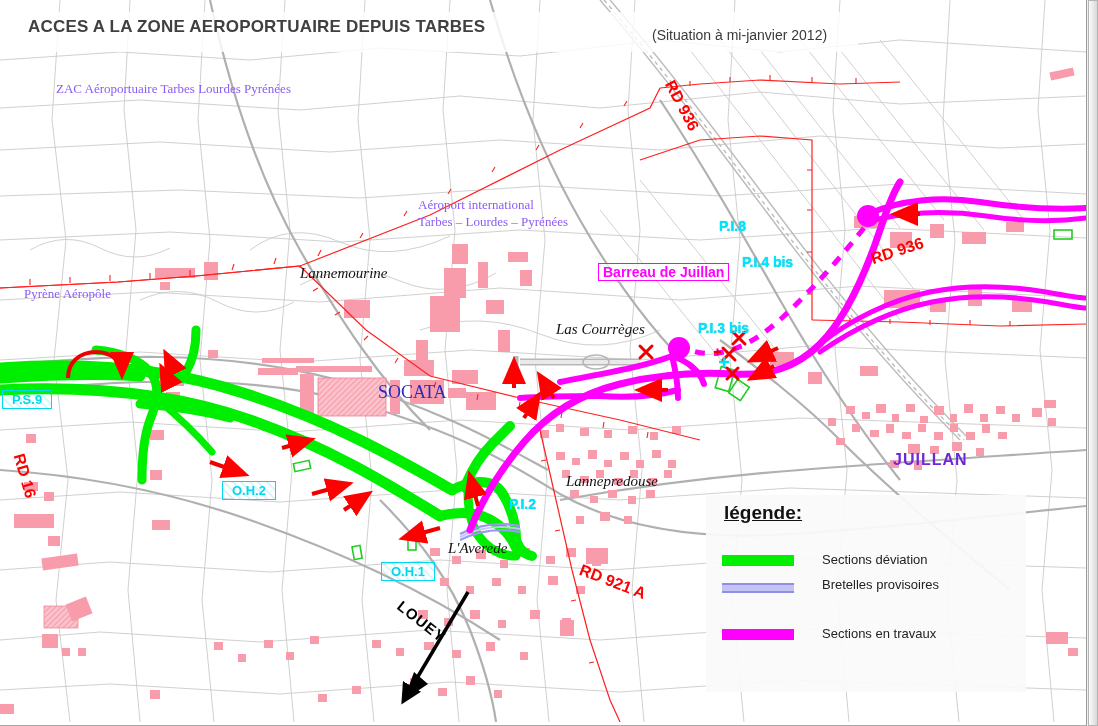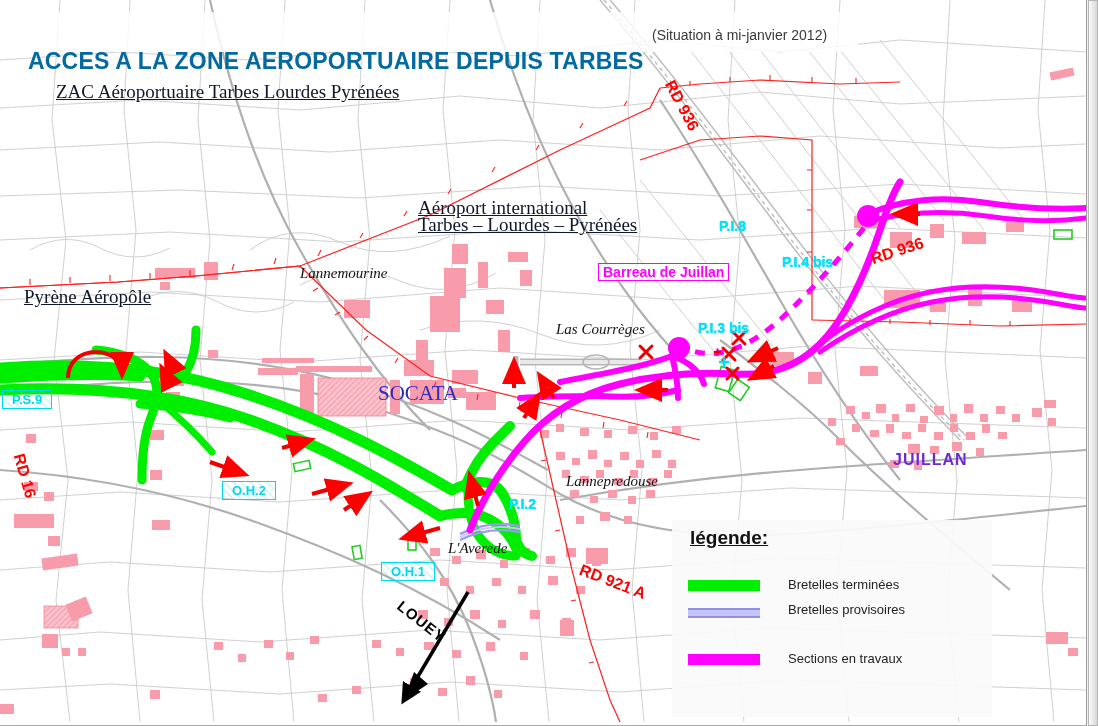--- a/index.html
+++ b/index.html
@@ -14,43 +14,43 @@
       background:#f1f1f1;border-left:1px solid #9b9b9b;box-sizing:border-box;}
   #scroll-thumb{position:absolute;left:1px;top:0;width:10px;height:726px;
       background:linear-gradient(to right,#fbfbfb,#d8d8d8);border:1px solid #b5b5b5;box-sizing:border-box;}
   #bottom-rule{position:absolute;left:0;bottom:0;width:1086px;height:1px;background:#a9a9a9;}
 
   
   .lbl{position:absolute;white-space:nowrap;line-height:1;}
 
   #title-band{position:absolute;left:18px;top:12px;width:840px;height:40px;
       background:rgba(255,255,255,0.82);}
-  #map-title{position:absolute;left:28px;top:17px;font-size:23px;font-weight:bold;
-      color:#0369a1;letter-spacing:.2px;font-family:"Liberation Sans",sans-serif;margin-top:31px;}
+  #map-title{position:absolute;left:28px;top:17px;font-size:17px;font-weight:bold;
+      color:#404040;letter-spacing:.2px;font-family:"Liberation Sans",sans-serif;}
   #map-subtitle{position:absolute;left:652px;top:27px;font-size:14px;color:#3a3a3a;
       font-family:"Liberation Sans",sans-serif;}
 
-  .place-serif-blue{color:#0f172a;font-family:"Liberation Serif",serif;font-size:19px;text-decoration:underline;}
+  .place-serif-blue{color:#8b5cf6;font-family:"Liberation Serif",serif;font-size:13px;}
   .place-sans-blue{color:#2b2bbf;font-family:"Liberation Sans",sans-serif;font-size:13px;}
   .place-italic{color:#111;font-family:"Liberation Serif",serif;font-style:italic;font-size:15px;}
   .place-bold{color:#6d28d9;font-family:"Liberation Sans",sans-serif;font-weight:bold;font-size:16px;letter-spacing:1px;}
   .rd-red{color:#ff0000;font-family:"Liberation Sans",sans-serif;font-weight:bold;font-size:16px;}
   .pi-cyan{color:#00e5ff;font-family:"Liberation Sans",sans-serif;font-weight:bold;font-size:14px;
       text-shadow:0 0 1px #00b8cc;}
   .oh-box{color:#00d8f0;font-family:"Liberation Sans",sans-serif;font-weight:bold;font-size:13px;
       border:1.5px solid #00d8f0;padding:2px 9px;
       background:repeating-linear-gradient(45deg,rgba(0,216,240,.16) 0 2px,rgba(255,255,255,0) 2px 6px);}
   #barreau-label{color:#ff00ff;font-family:"Liberation Sans",sans-serif;font-weight:bold;font-size:14px;
       border:1.5px solid #ff00ff;padding:1px 4px;background:rgba(255,255,255,.75);}
   #louey-label{color:#000;font-family:"Liberation Sans",sans-serif;font-weight:bold;font-size:15px;
       letter-spacing:1px;transform:rotate(38deg);transform-origin:left top;}
 
   
-  #legend{position:absolute;left:672px;top:495px;width:320px;height:197px;
-      background:rgba(250,250,250,0.93);margin-top:25px;}
+  #legend{position:absolute;left:706px;top:495px;width:320px;height:197px;
+      background:rgba(250,250,250,0.93);}
   #legend-title{position:absolute;left:18px;top:7px;font-size:19px;font-weight:bold;color:#111;
       text-decoration:underline;font-family:"Liberation Sans",sans-serif;}
   .leg-row{position:absolute;left:16px;width:300px;height:22px;}
   .leg-swatch{position:absolute;left:0;top:0;width:72px;height:20px;}
   .leg-text{position:absolute;left:100px;top:2px;font-size:13px;color:#222;
       font-family:"Liberation Sans",sans-serif;white-space:nowrap;}
   .sw-solid{top:5px;height:11px;}
   .sw-bret{top:8px;height:6px;border-top:2px solid #8f8fe8;border-bottom:2px solid #8f8fe8;background:#c3c3f4;}
   .sw-lines{top:1px;height:18px;border-top:1.5px solid #000;border-bottom:1.5px solid #000;}
   .sw-itin{top:0;height:20px;}
@@ -476,52 +476,52 @@
   <div id="map-title">ACCES A LA ZONE AEROPORTUAIRE DEPUIS TARBES</div>
   <div id="map-subtitle">(Situation à mi-janvier 2012)</div>
 
   <div class="lbl place-serif-blue" style="left:56px;top:82px;">ZAC Aéroportuaire Tarbes Lourdes Pyrénées</div>
 
   <div class="lbl place-serif-blue" style="left:418px;top:198px;">Aéroport international</div>
   <div class="lbl place-serif-blue" style="left:418px;top:215px;">Tarbes – Lourdes – Pyrénées</div>
 
   <div class="lbl place-serif-blue" style="left:24px;top:287px;">Pyrène Aéropôle</div>
 
-  <div class="lbl place-sans-blue" style="left:378px;top:383px;font-family:'Liberation Serif',serif;font-size:21px;text-align:center;">SOCATA</div>
+  <div class="lbl place-sans-blue" style="left:378px;top:383px;font-family:'Liberation Serif',serif;font-size:18px;text-align:center;">SOCATA</div>
 
   <div class="lbl place-italic" style="left:300px;top:266px;">Lannemourine</div>
   <div class="lbl place-italic" style="left:556px;top:322px;">Las Courrèges</div>
   <div class="lbl place-italic" style="left:530px;top:474px;margin-left:36px;">Lannepredouse</div>
   <div class="lbl place-italic" style="left:448px;top:541px;">L'Averede</div>
   <div class="lbl place-bold" style="left:893px;top:452px;">JUILLAN</div>
 
   <div class="lbl rd-red" style="left:676px;top:78px;transform:rotate(62deg);transform-origin:left top;">RD 936</div>
   <div class="lbl rd-red" style="left:869px;top:252px;transform:rotate(-18deg);transform-origin:left top;">RD 936</div>
   <div class="lbl rd-red" style="left:26px;top:452px;transform:rotate(74deg);transform-origin:left top;">RD 16</div>
   <div class="lbl rd-red" style="left:583px;top:562px;transform:rotate(21deg);transform-origin:left top;">RD 921 A</div>
 
   <div class="lbl pi-cyan" style="left:719px;top:219px;">P.I.8</div>
-  <div class="lbl pi-cyan" style="left:742px;top:255px;margin-left:40px;">P.I.4 bis</div>
+  <div class="lbl pi-cyan" style="left:742px;top:255px;">P.I.4 bis</div>
   <div class="lbl pi-cyan" style="left:698px;top:321px;">P.I.3 bis</div>
   <div class="lbl pi-cyan" style="left:509px;top:497px;">P.I.2</div>
 
   <div class="lbl oh-box" style="left:2px;top:390px;">P.S.9</div>
   <div class="lbl oh-box" style="left:222px;top:481px;">O.H.2</div>
   <div class="lbl oh-box" style="left:381px;top:562px;">O.H.1</div>
 
   <div class="lbl" id="barreau-label" style="left:598px;top:263px;">Barreau de Juillan</div>
 
   <div class="lbl" id="louey-label" style="left:404px;top:598px;">LOUEY</div>
 
   <div id="legend">
     <div id="legend-title">légende:</div>
 
     <div class="leg-row" style="top:55px;">
       <div class="leg-swatch sw-solid" style="background:#00ee00;"></div>
-      <div class="leg-text">Bretelles terminées</div>
+      <div class="leg-text">Sections déviation</div>
     </div>
 
     <div class="leg-row" style="top:80px;">
       <div class="leg-swatch sw-bret"></div>
       <div class="leg-text">Bretelles provisoires</div>
     </div>
 
 
     <div class="leg-row" style="top:129px;padding-left:24px;">
       <div class="leg-swatch sw-solid" style="background:#ff00ff;"></div>

